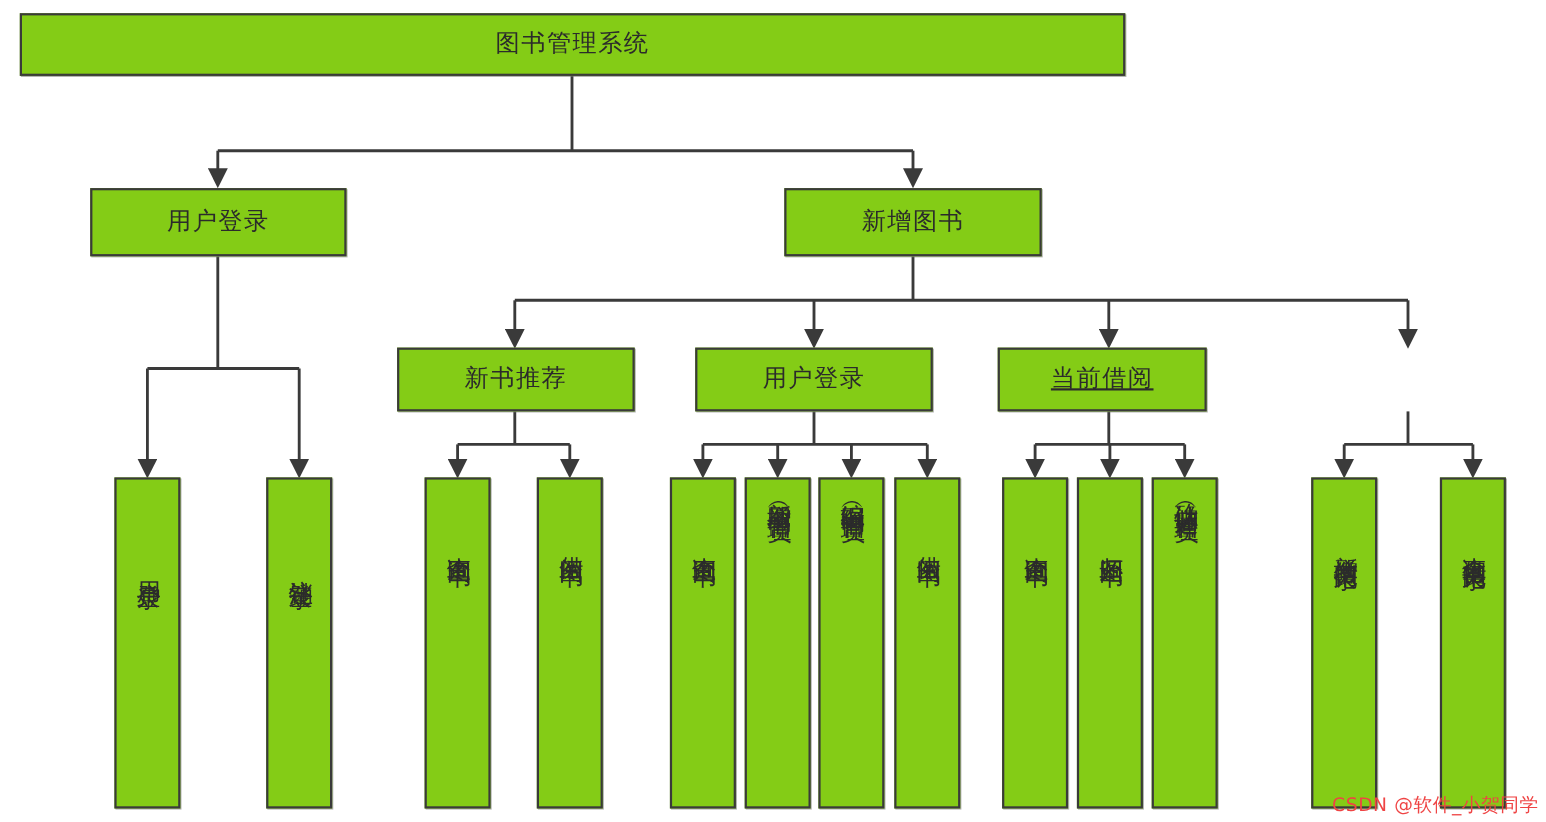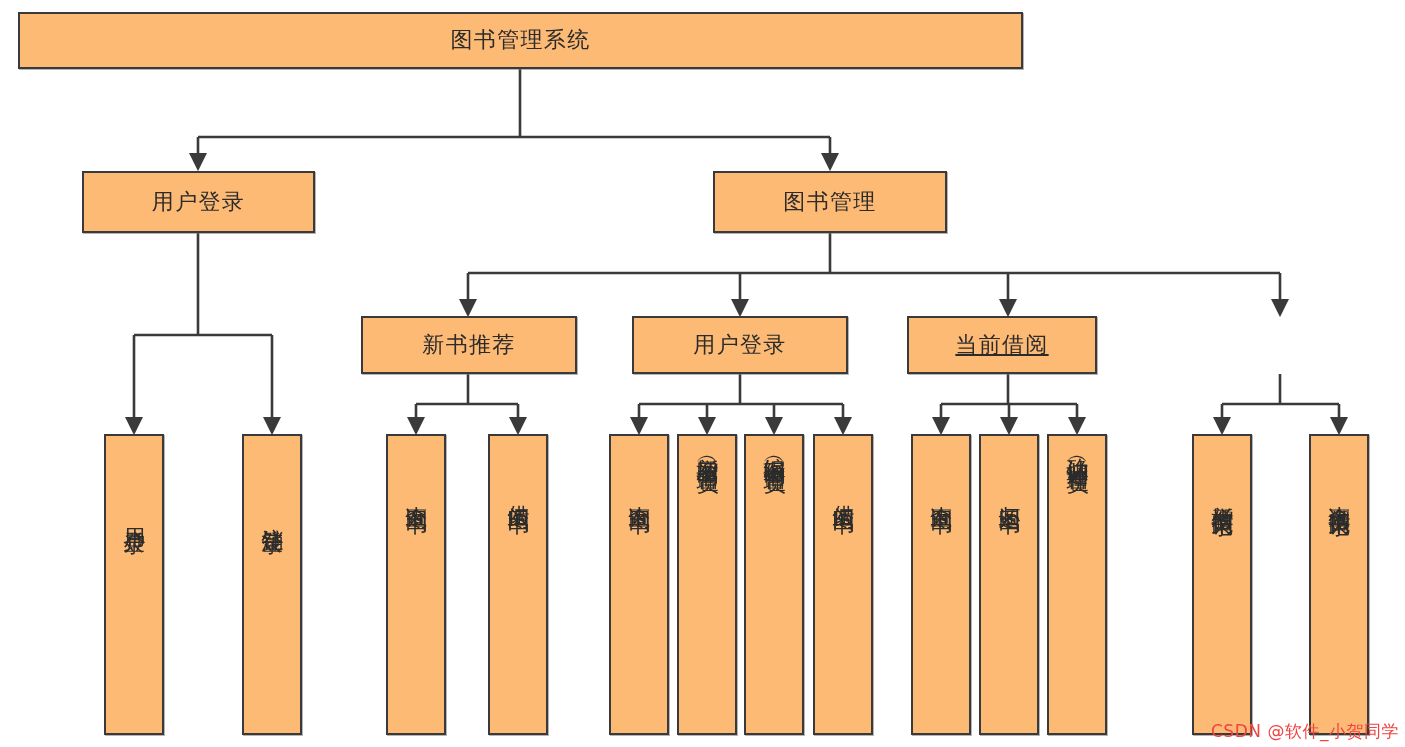--- a/index.html
+++ b/index.html
@@ -19,21 +19,21 @@
     position: absolute;
     left: 0;
     top: 0;
     width: 1405px;
     height: 747px;
     pointer-events: none;
   }
   .node {
     position: absolute;
     box-sizing: border-box;
-    background: #fdba74;
+    background: #84cc16;
     border: 2.5px solid #3a3a3a;
     display: flex;
     align-items: center;
     justify-content: center;
     color: #2b2b2b;
     box-shadow: 1px 1px 0 rgba(120,120,120,0.55);
   }
   .node .label {
     color: #2b2b2b;
     line-height: 1.22;
@@ -128,21 +128,21 @@
   </svg>
 
   <div class="node horiz" style="left:18px; top:12px; width:1005px; height:57px;">
     <span class="label">图书管理系统</span>
   </div>
 
   <div class="node horiz" style="left:82px; top:171px; width:233px; height:62px;">
     <span class="label">用户登录</span>
   </div>
   <div class="node horiz" style="left:713px; top:171px; width:234px; height:62px;">
-    <span class="label">图书管理</span>
+    <span class="label">新增图书</span>
   </div>
 
   <div class="node horiz" style="left:361px; top:316px; width:216px; height:58px;">
     <span class="label">新书推荐</span>
   </div>
   <div class="node horiz" style="left:632px; top:316px; width:216px; height:58px;">
     <span class="label">用户登录</span>
   </div>
   <div class="node horiz" style="left:907px; top:316px; width:190px; height:58px;text-decoration:underline;">
     <span class="label">当前借阅</span>

